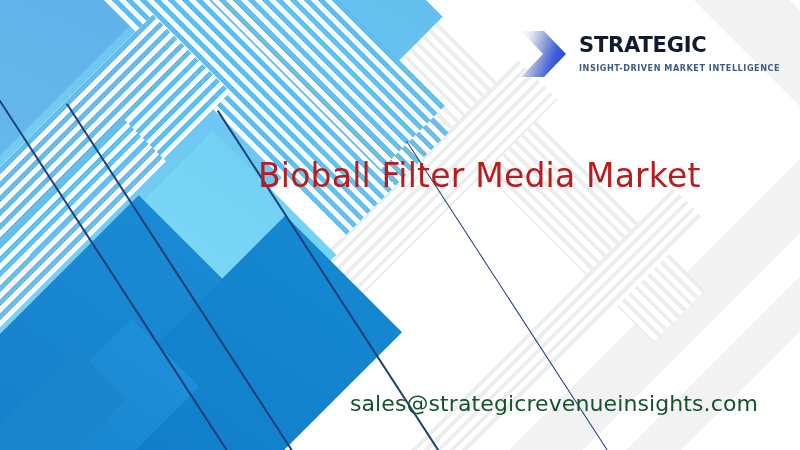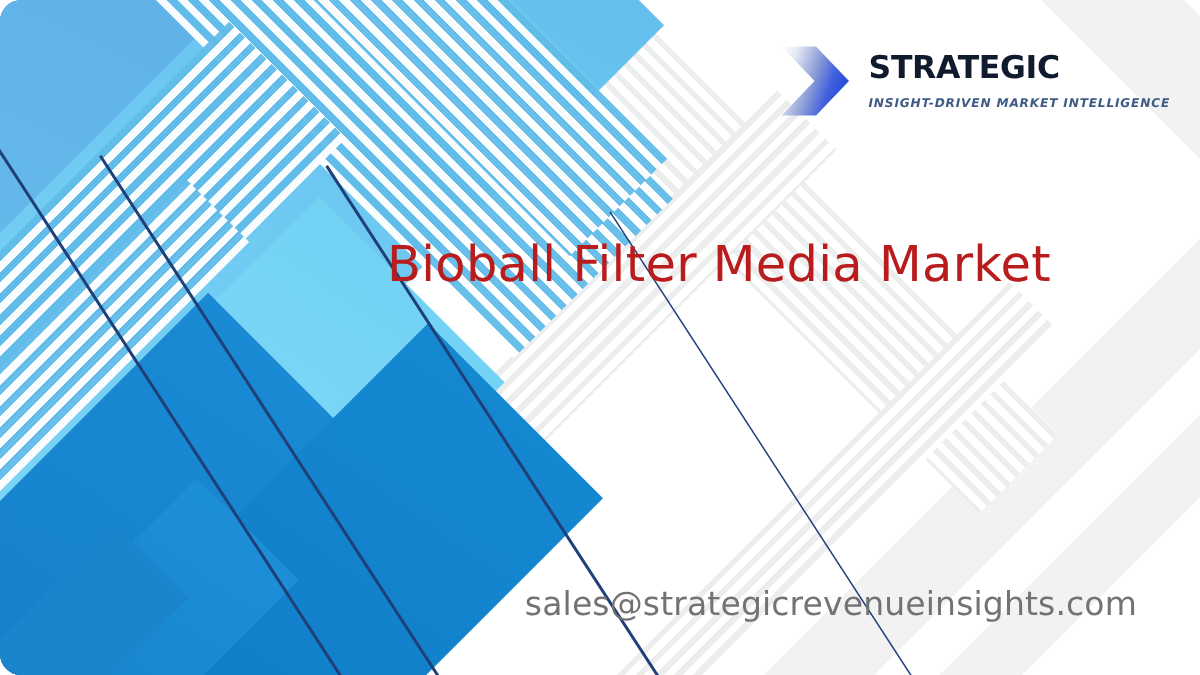--- a/index.html
+++ b/index.html
@@ -11,21 +11,20 @@
   body {
     font-family: "DejaVu Sans", "Liberation Sans", sans-serif;
   }
 
   .slide {
     position: relative;
     width: 800px;
     height: 450px;
     overflow: hidden;
     background: #ffffff;
-    border-radius: 14px;
   }
 
   
   .artwork {
     position: absolute;
     inset: 0;
     overflow: hidden;
     pointer-events: none;
   }
 
@@ -213,21 +212,20 @@
     font-size: 21px;
   }
   .logo-tagline {
     font-family: "DejaVu Sans", "Liberation Sans", sans-serif;
     font-size: 8.1px;
     font-weight: bold;
     color: #3e5b86;
     letter-spacing: 0.55px;
     margin-top: 6px;
     white-space: nowrap;
-    font-style: italic;
   }
 
   
   .title {
     position: absolute;
     left: 258px;
     top: 155px;
     width: 520px;
     font-family: "DejaVu Sans", "Liberation Sans", sans-serif;
     font-size: 33px;
@@ -238,21 +236,21 @@
   }
 
   
   .email {
     position: absolute;
     right: 42px;
     top: 391px;
     font-family: "DejaVu Sans", "Liberation Sans", sans-serif;
     font-size: 22px;
     font-weight: 400;
-    color: #737373;
+    color: #14532d;
     letter-spacing: 0.1px;
     white-space: nowrap;
   }
 </style>
 </head>
 <body>
 
 <div class="slide">
 
   <div class="artwork">

